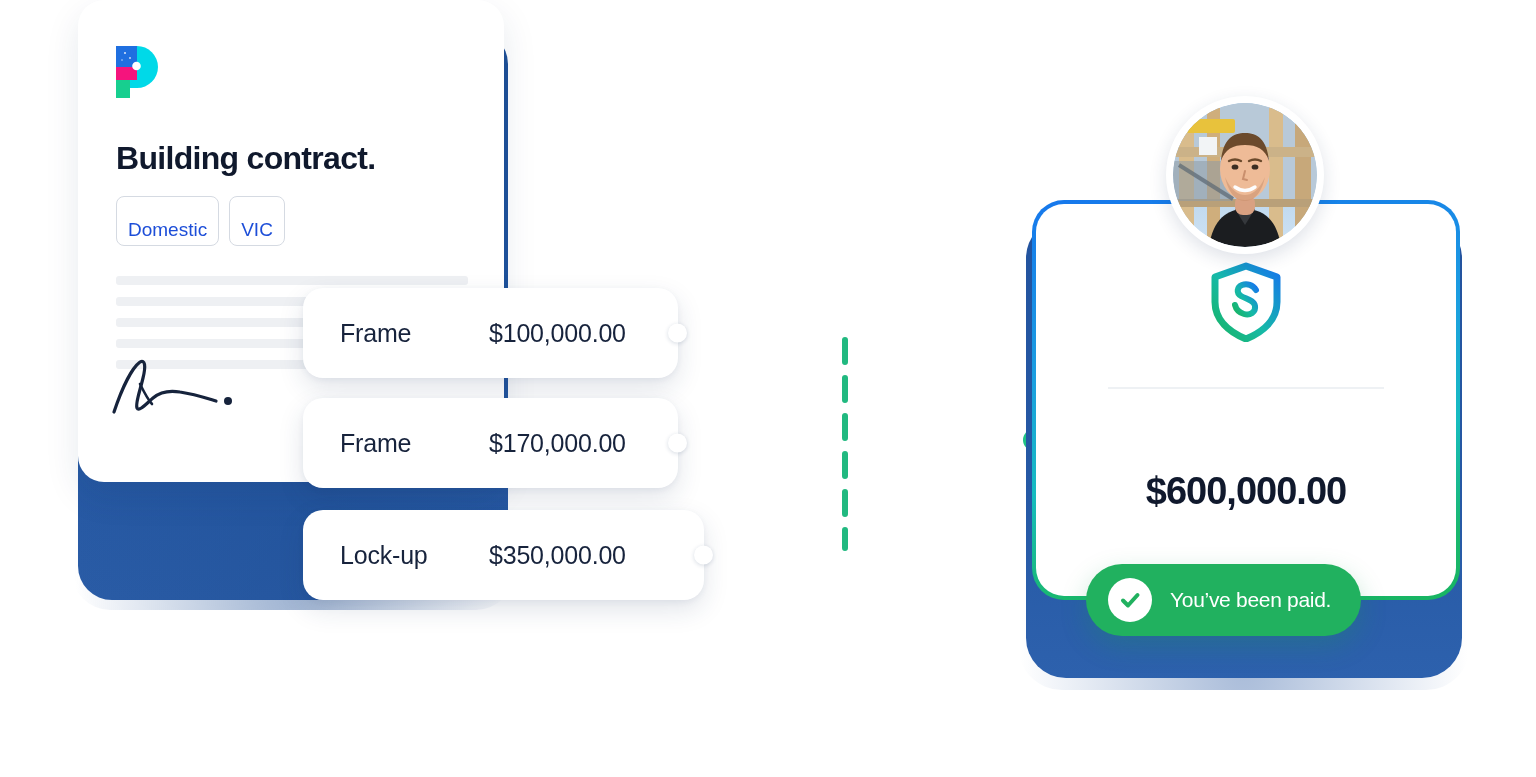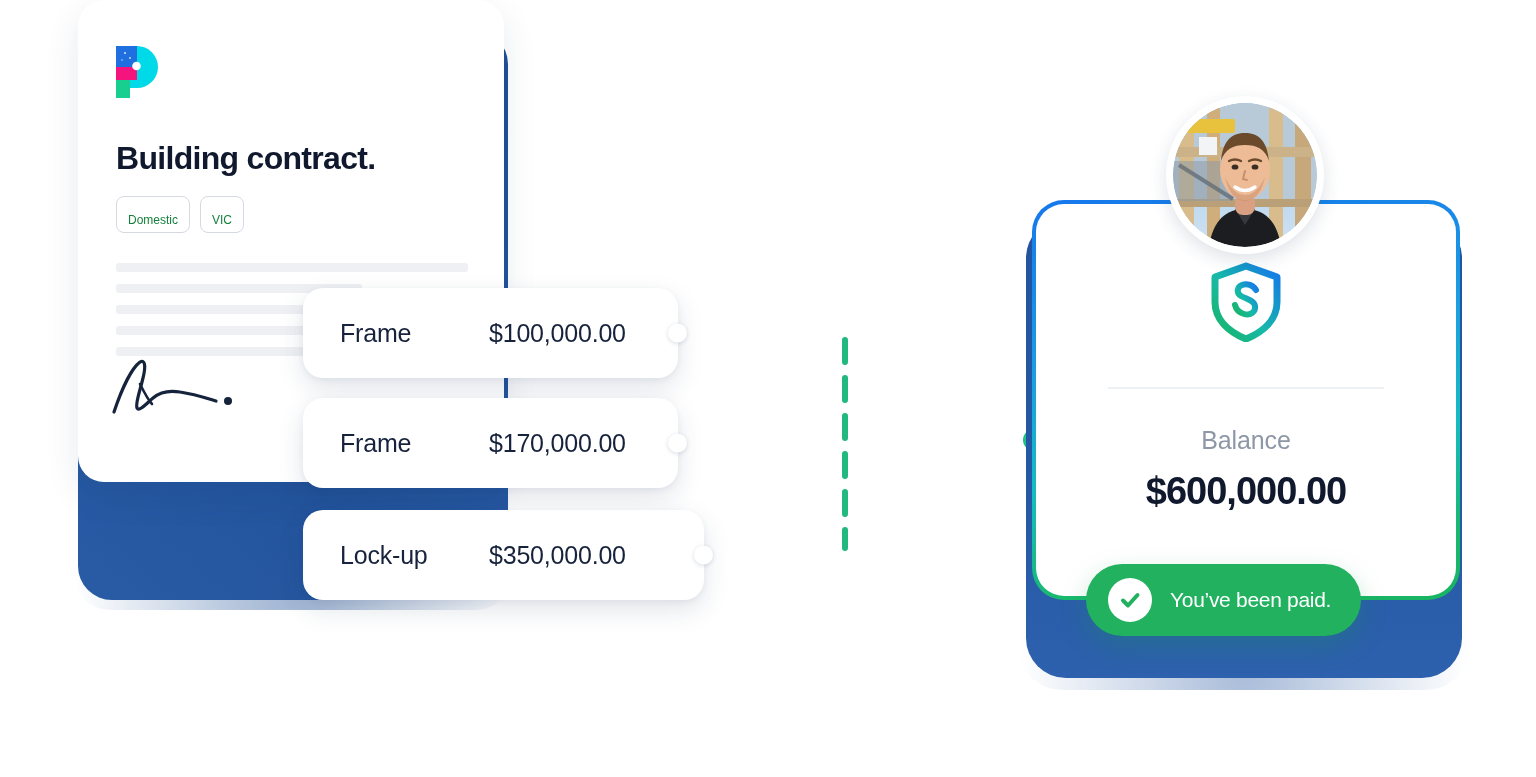--- a/index.html
+++ b/index.html
@@ -39,21 +39,21 @@
   .logo svg{display:block;}
 
   .doc-title{
     margin-top:44px;
     font-size:32px;font-weight:700;letter-spacing:-.7px;
     color:#10192d;line-height:1;
   }
   .tags{margin-top:22px;display:flex;gap:10px;}
   .tag{
     border:1.6px solid #d5dae2;border-radius:8px;
-    padding:17px 11px 6px;font-size:12px;color:#15803d;line-height:1;
+    padding:23px 11px 6px;font-size:19px;color:#1d4ed8;line-height:1;
   }
   .lines{margin-top:30px;display:flex;flex-direction:column;gap:12px;}
   .ln{height:9px;border-radius:3px;background:#eef0f3;}
   .ln.w1{width:352px;}
   .ln.w2{width:246px;}
   .ln.w3{width:330px;}
   .ln.w4{width:318px;}
   .ln.w5{width:284px;}
 
   .sig{position:absolute;left:30px;top:354px;width:140px;height:66px;}
@@ -256,21 +256,20 @@
           </defs>
           <path d="M37 4 L68 15 V40 C68 58 54 70 37 77 C20 70 6 58 6 40 V15 Z" fill="none" stroke="url(#shg)" stroke-width="7" stroke-linejoin="round"></path>
           <path d="M47 28 C44 23 38 21 33 23 C28 25 27 31 32 34 C37 37 45 38 46 44
                    C47 50 41 54 35 52 C30 50.5 27 47 26 43" fill="none" stroke="url(#shg)" stroke-width="6" stroke-linecap="round"></path>
           <path d="M37 16 V62" fill="none" stroke="url(#shg)" stroke-width="6" stroke-linecap="round"></path>
         </svg>
       </div>
 
       <div class="divider"></div>
 
-      <div class="bal-label">Balance</div>
       <div class="bal-value">$600,000.00</div>
     </div>
   </div>
 
   <div class="avatar">
     <div class="avatar-img">
       <svg width="144" height="144" viewBox="0 0 144 144">
         <defs>
           <clipPath id="acl">
               <circle cx="72" cy="72" r="72"></circle>

